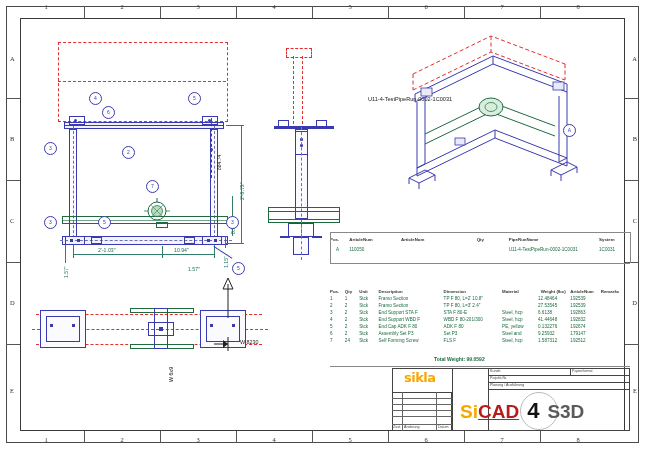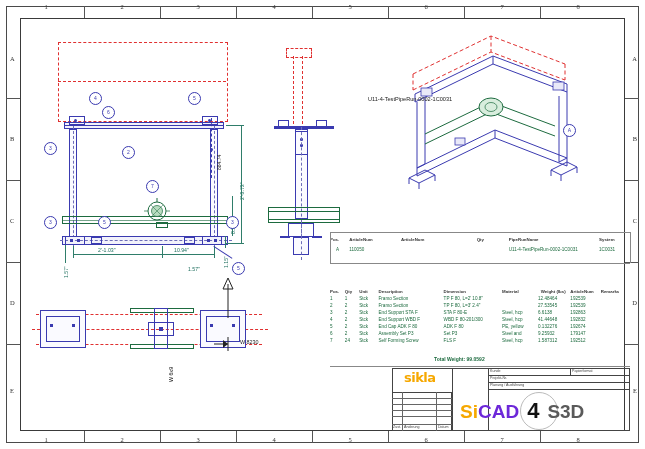--- a/index.html
+++ b/index.html
@@ -57,21 +57,21 @@
   .total{font-weight:bold;color:#1d6b3f;font-size:5px;}
 
   
   .tb{position:absolute;border:1px solid #444;box-sizing:border-box;}
   .tbtxt{position:absolute;font-size:3.6px;color:#444;white-space:nowrap;}
   .sikla{position:absolute;font-size:13px;font-weight:bold;color:#f6a800;
       letter-spacing:-0.5px;font-family:"DejaVu Sans",sans-serif;}
   .sicad{position:absolute;font-size:19px;font-weight:bold;
       font-family:"Liberation Sans",sans-serif;white-space:nowrap;}
   .sicad .si{color:#f6a800;}
-  .sicad .cad{color:#6d28d9;}
+  .sicad .cad{color:#b91c1c;text-decoration:underline;}
   .sicad .four{color:#111;font-size:22px;}
   .sicad .s3d{color:#5a5a5a;}
   .circ4{position:absolute;border:1px solid #bbb;border-radius:50%;}
   .label{position:absolute;font-size:5.2px;color:#222;white-space:nowrap;}
 </style>
 </head>
 <body>
 
 <div id="sheet">
 

